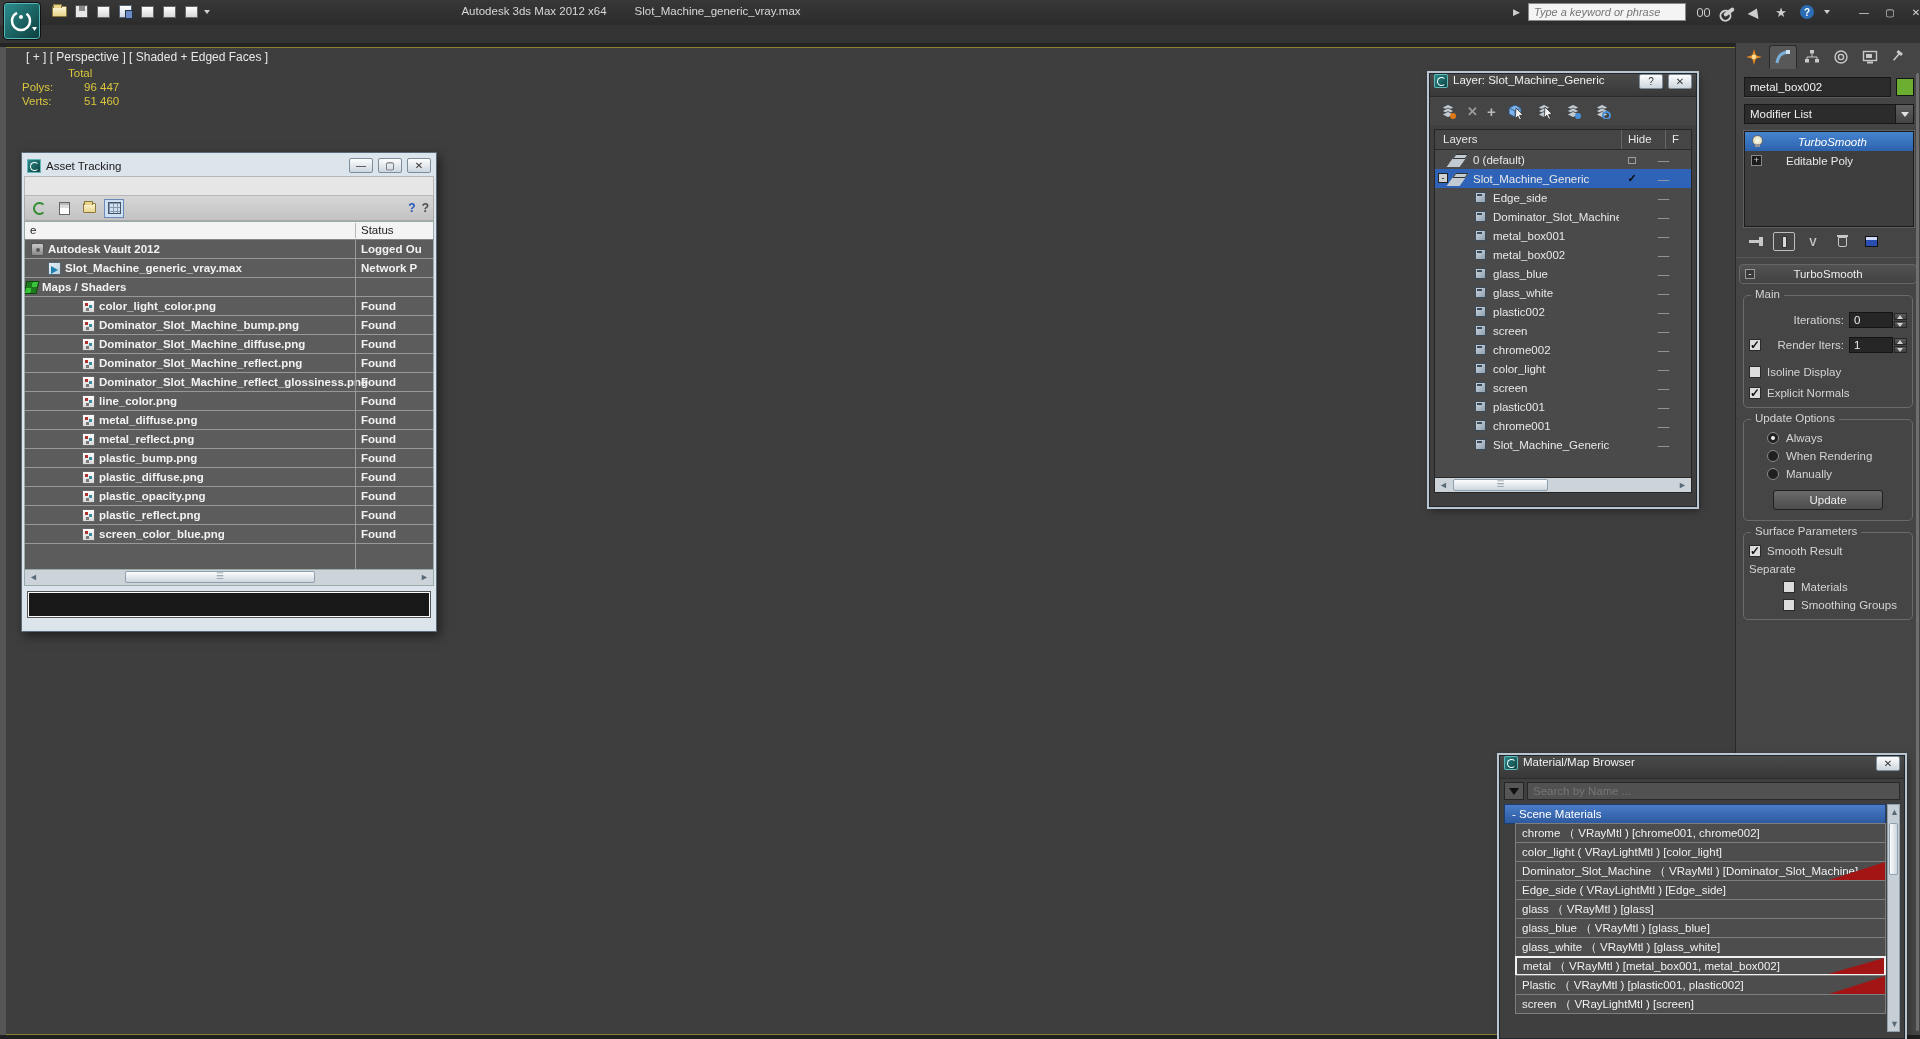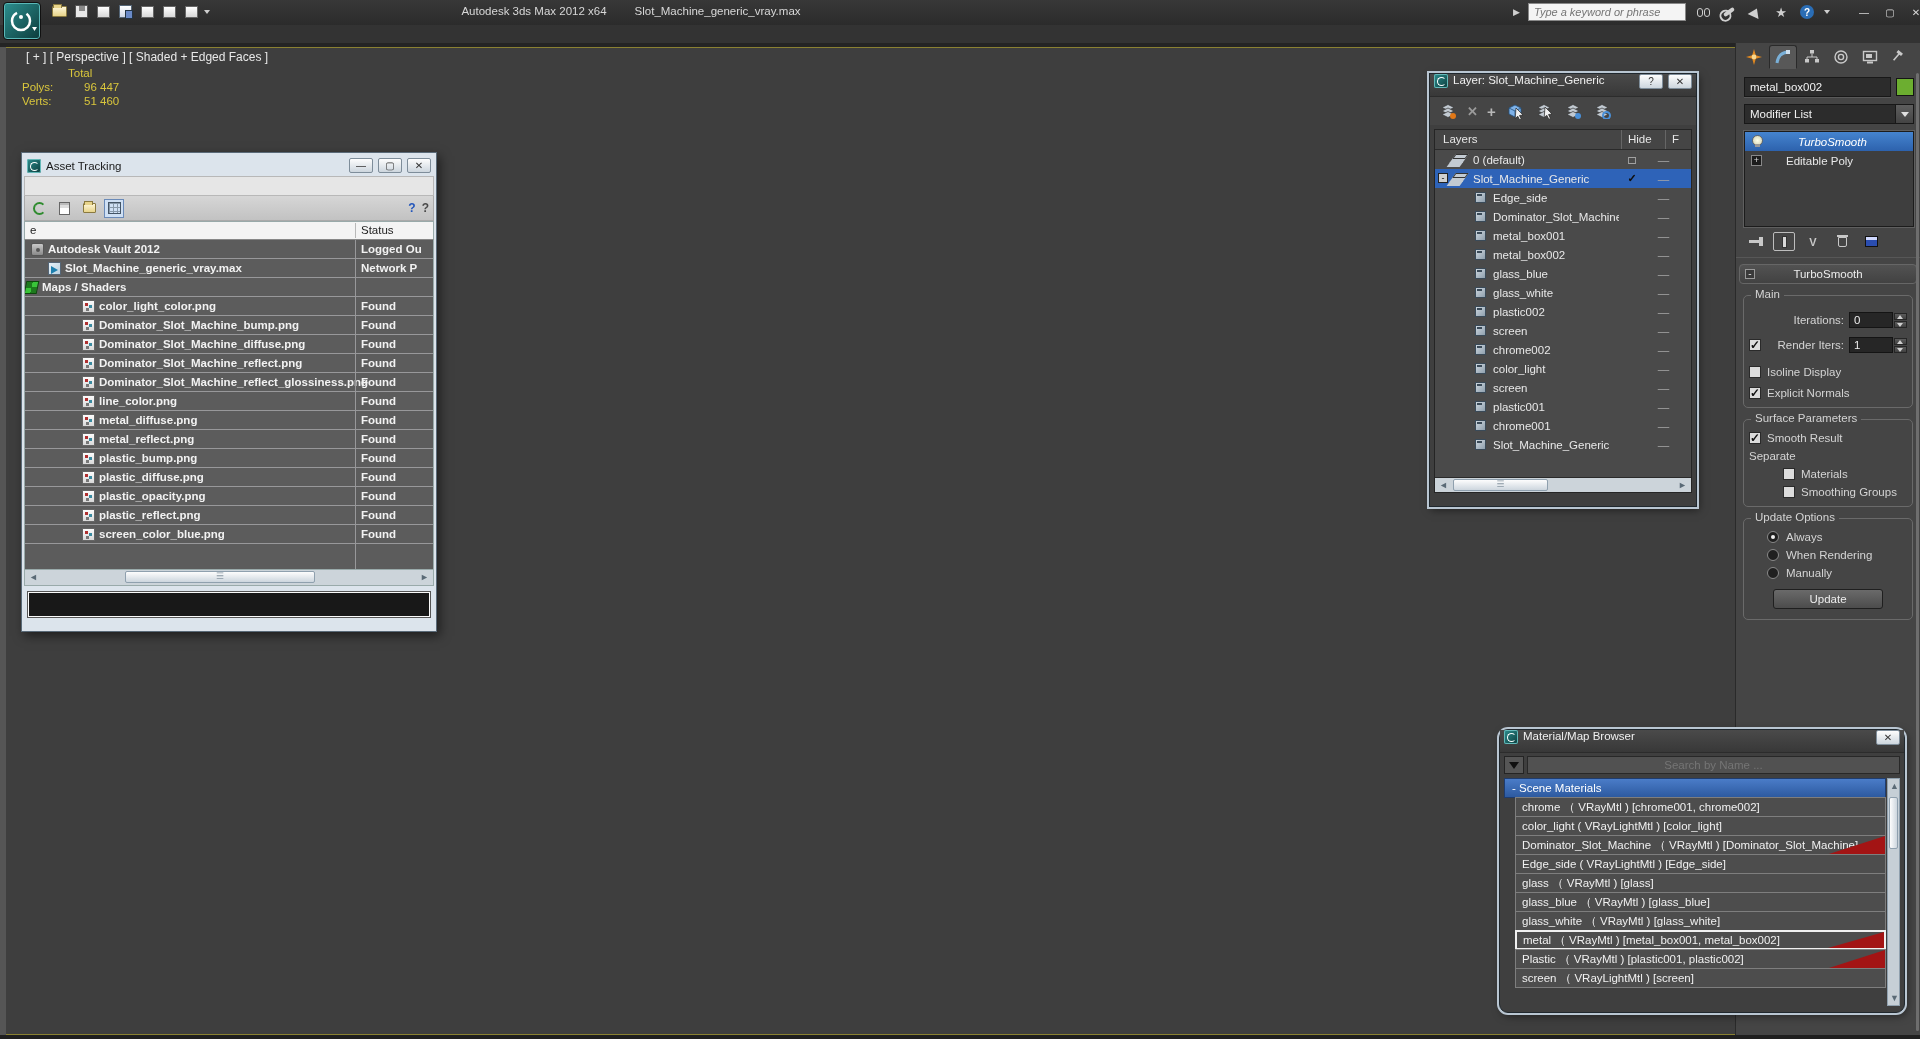--- a/index.html
+++ b/index.html
@@ -126,25 +126,25 @@
   .ly-mark { width:26px; text-align:center; color:#0e0e0e; font-size:11px; flex:none; }
   .ly-row:not(.sel) .ly-mark { color:#e8e8e8; }
   .mark-box::after { content:"□"; font-size:12px; }
   .mark-check::after { content:"✓"; font-weight:bold; }
   .ly-hide { width:36px; text-align:center; color:#a8a8a8; flex:none; letter-spacing:-1px; }
   .ly-f { width:10px; flex:none; }
   .ly-hscroll { position:absolute; left:0; right:0; bottom:0; height:15px; background:#ccd4da; border-top:1px solid #2a2a2a; }
   .ly-hscroll .hthumb { left:18px; width:95px; }
 
   
-  #matwin { left:1499px; top:729px; width:406px; height:284px;border-radius:9px; }
+  #matwin { left:1499px; top:755px; width:406px; height:284px; }
   .mb-search { display:flex; align-items:center; gap:3px; padding:3px 4px 2px 4px; }
   .mb-arrow { width:20px; height:18px; background:#565656; border:1px solid #242424; display:flex; align-items:center; justify-content:center; }
   .mb-arrow::after { content:""; width:0; height:0; border-left:5px solid transparent; border-right:5px solid transparent; border-top:7px solid #101010; }
-  .mb-input { flex:1; height:18px; background:#515151; border:1px solid #282828; color:#cfcfcf; font-size:11.5px; padding:0 5px;text-align:center; }
+  .mb-input { flex:1; height:18px; background:#515151; border:1px solid #282828; color:#cfcfcf; font-size:11.5px; padding:0 5px; }
   .mb-list { position:relative; margin:2px 4px 4px 4px; height:228px; overflow:hidden; padding-right:14px; }
   .mb-group { height:20px; background:linear-gradient(#4a7cc8,#2d5aa0); border:1px solid #1f3c6e;
     color:#fff; display:flex; align-items:center; padding-left:7px; }
   .mb-row { position:relative; height:20px; margin-left:11px; margin-top:-1px; background:#4d4d4d;
     border:1px solid #7e7e7e; color:#f0f0f0; display:flex; align-items:center; padding-left:6px; overflow:hidden; }
   .mb-row.sel { border:2px solid #f0f0f0; }
   .mb-row.corner::after { content:""; position:absolute; right:0; top:0; bottom:0; width:56px;
     background:#a31414; clip-path:polygon(0 100%,100% 0,100% 100%); }
   .mb-scroll { position:absolute; right:0; top:0; bottom:0; width:13px; background:#c6cfd6; border:1px solid #8fa0ae; }
   .mb-scroll .vthumb { position:absolute; left:1px; top:18px; width:9px; height:52px;
@@ -992,53 +992,53 @@
         <span class="cb"></span>
         <span class="lab">Isoline Display</span>
       </div>
       <div class="prow" style="margin-top:9px">
         <span class="cb on"></span>
         <span class="lab">Explicit Normals</span>
       </div>
     </div>
 
     <div class="group">
+      <span class="legend">Update Options</span>
+      <div class="prow indent18" style="margin-top:2px">
+        <span class="rb on"></span>
+        <span class="lab">Always</span>
+      </div>
+      <div class="prow indent18">
+        <span class="rb"></span>
+        <span class="lab">When Rendering</span>
+      </div>
+      <div class="prow indent18">
+        <span class="rb"></span>
+        <span class="lab">Manually</span>
+      </div>
+      <button class="btn-update">Update</button>
+    </div>
+
+    <div class="group">
       <span class="legend">Surface Parameters</span>
       <div class="prow" style="margin-top:2px">
         <span class="cb on"></span>
         <span class="lab">Smooth Result</span>
       </div>
       <div class="prow">
           <span class="lab">Separate</span>
         </div>
       <div class="prow indent34">
         <span class="cb"></span>
         <span class="lab">Materials</span>
       </div>
       <div class="prow indent34">
         <span class="cb"></span>
         <span class="lab">Smoothing Groups</span>
       </div>
-    </div>
-
-    <div class="group">
-      <span class="legend">Update Options</span>
-      <div class="prow indent18" style="margin-top:2px">
-        <span class="rb on"></span>
-        <span class="lab">Always</span>
-      </div>
-      <div class="prow indent18">
-        <span class="rb"></span>
-        <span class="lab">When Rendering</span>
-      </div>
-      <div class="prow indent18">
-        <span class="rb"></span>
-        <span class="lab">Manually</span>
-      </div>
-      <button class="btn-update">Update</button>
     </div>
     <div class="cp-scroll"></div>
   </div>
 
   <svg width="0" height="0" style="position:absolute">
     <symbol id="sy-layers" viewBox="0 0 16 16">
       <g fill="#c2cad2" stroke="#333" stroke-width="0.7">
         <path d="M2 4.5 L8 1.5 L14 4.5 L8 7.5 Z"></path>
         <path d="M2 8 L8 5 L14 8 L8 11 Z"></path>
         <path d="M2 11.5 L8 8.5 L14 11.5 L8 14.5 Z"></path>

